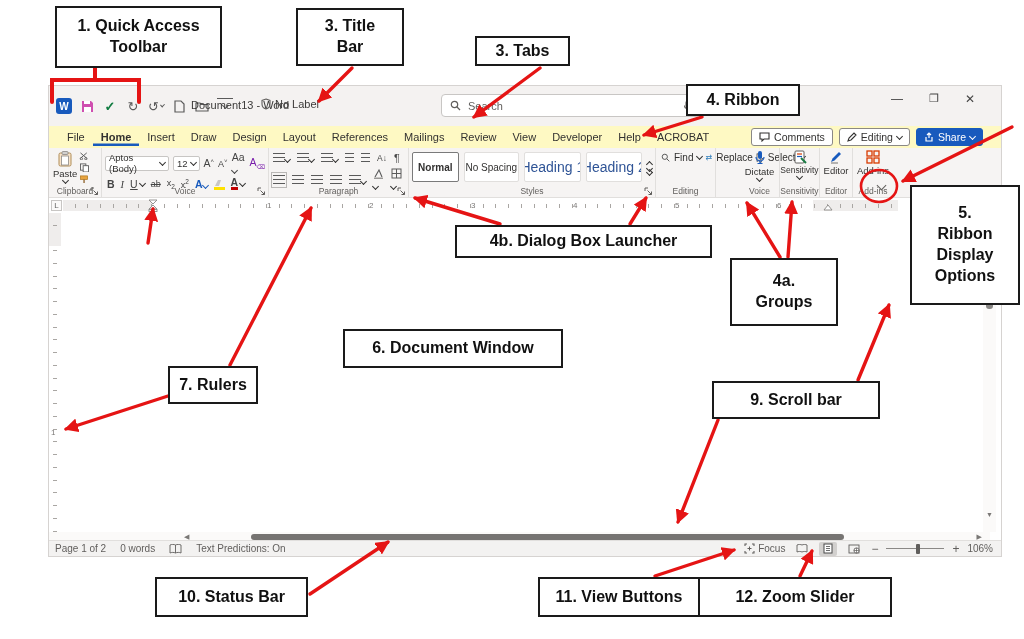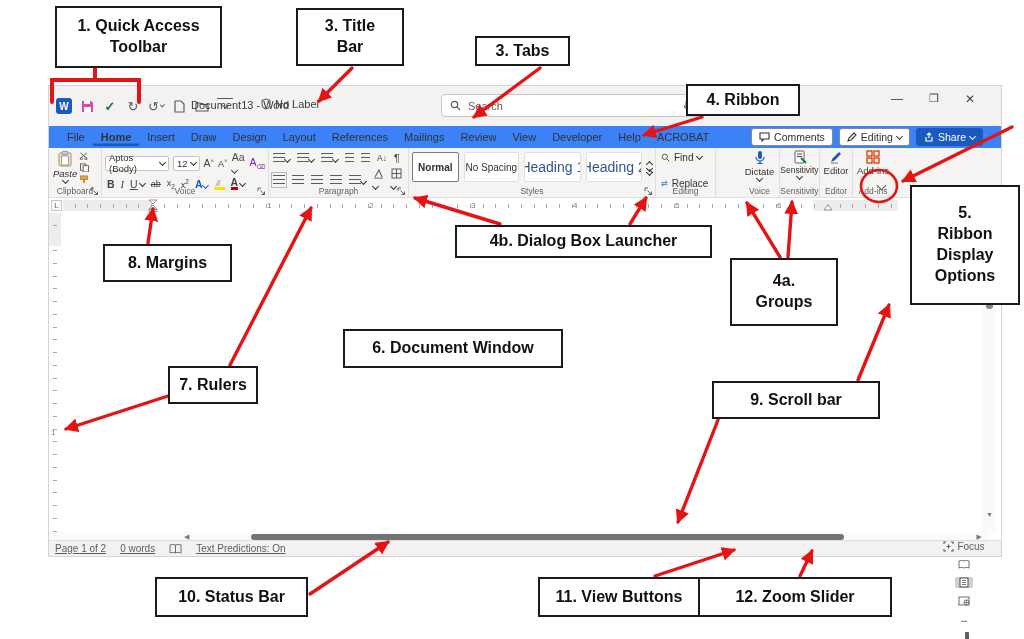--- a/index.html
+++ b/index.html
@@ -19,21 +19,21 @@
            display:inline-flex; align-items:center; justify-content:center; }
   .doc-title { position:absolute; left:142px; top:13px; font-size:11px; color:#3b3a39; white-space:nowrap; }
   .label-badge { position:absolute; left:212px; top:12px; display:flex; gap:4px; align-items:center; font-size:11px; color:#3b3a39; }
   .searchbox { position:absolute; left:392px; top:8px; width:260px; height:23px; background:#fff; border:1px solid #c8c6c4;
                border-radius:4px; display:flex; align-items:center; padding:0 8px; gap:7px; color:#605e5c; }
   .searchbox .ph { flex:1; font-size:11px; color:#605e5c; }
   .winctl { position:absolute; right:26px; top:6px; display:flex; gap:26px; color:#444; font-size:12px; }
   .winctl span { cursor:default; }
 
   
-  .tabsrow { position:absolute; left:0; top:40px; width:100%; height:22px; background:#3b82f6; display:flex; align-items:center; }
+  .tabsrow { position:absolute; left:0; top:40px; width:100%; height:22px; background:#fef9c3; display:flex; align-items:center; }
   .tabs { display:flex; align-items:center; padding-left:10px; gap:0; }
   .tab { padding:3px 8px; font-size:11px; color:#323130; white-space:nowrap; cursor:default; }
   .tab.active { font-weight:bold; box-shadow:inset 0 -2.5px 0 #185abd; }
   .tr-actions { position:absolute; right:18px; top:2px; display:flex; gap:6px; align-items:center; }
   .pill { border:1px solid #8a8886; background:#fff; border-radius:3px; height:18px; padding:0 7px;
           display:flex; align-items:center; gap:4px; font-size:10.5px; color:#323130; }
   .pill.share { background:#185abd; border-color:#185abd; color:#fff; }
 
   
   .chev { display:inline-block; width:5px; height:5px; border-right:1.3px solid currentColor; border-bottom:1.3px solid currentColor;
@@ -80,22 +80,22 @@
   .vscroll { position:absolute; right:5px; top:0; width:13px; height:319px; background:#fbfaf9; }
   .vthumb { position:absolute; left:3px; top:44px; width:7px; height:52px; background:#8a8886; border-radius:3px; }
   .varr { position:absolute; left:0; width:13px; text-align:center; font-size:7px; color:#7a7876; }
   .hscroll { position:absolute; left:0; bottom:0; width:941px; height:10px; background:#fbfaf9; }
   .hthumb { position:absolute; left:202px; top:2px; width:593px; height:6px; background:#767472; border-radius:3px; }
   .harr { position:absolute; top:0; font-size:7px; color:#7a7876; line-height:10px; }
 
   
   .statusbar { position:absolute; left:0; bottom:0; width:100%; height:16px; background:#f3f2f1; border-top:1px solid #e1dfdd;
                font-size:10px; color:#605e5c; }
-  .sb-left { position:absolute; left:6px; top:0; height:100%; display:flex; align-items:center; gap:14px;text-decoration:underline; }
-  .sb-right { position:absolute; right:8px; top:0; height:100%; display:flex; align-items:center; gap:8px;flex-direction:column; }
+  .sb-left { position:absolute; left:6px; top:0; height:100%; display:flex; align-items:center; gap:14px; }
+  .sb-right { position:absolute; right:8px; top:0; height:100%; display:flex; align-items:center; gap:8px; }
   .viewbtn { width:18px; height:14px; display:flex; align-items:center; justify-content:center; border-radius:2px; }
   .viewbtn.sel { background:#d2d0ce; }
   .zoomtrack { position:relative; width:58px; height:1.5px; background:#8a8886; }
   .zoomthumb { position:absolute; left:30px; top:-4px; width:4px; height:10px; background:#605e5c; border-radius:1px; }
 
   
   .callout { position:absolute; background:#fff; border:2px solid #1a1a1a; z-index:50; display:flex; align-items:center;
              justify-content:center; text-align:center; font-weight:bold; font-size:16px; color:#111; line-height:1.3;
              white-space:pre-line; font-family:"Liberation Sans",sans-serif; }
   .overlay { position:absolute; left:0; top:0; width:1024px; height:639px; z-index:40; pointer-events:none; }
@@ -197,21 +197,21 @@
             </svg>
           <span>Share</span>
           <span class="chev"></span>
         </span>
       </div>
     </div>
 
     <div class="ribbon">
 
       <div class="rgroup" style="width:53px;">
-        <div class="rg-content" style="display:flex;gap:2px;padding-left:4px;font-style:italic;">
+        <div class="rg-content" style="display:flex;gap:2px;padding-left:4px;">
           <span class="btn-big">
             <svg class="mini" width="14" height="16" viewBox="0 0 14 16">
                 <rect x="1" y="2" width="12" height="13" rx="1.5" fill="#f8e3c9" stroke="#b08d57" stroke-width="1"></rect>
                 <rect x="4" y="0.5" width="6" height="3" rx="1" fill="#d2d0ce" stroke="#8a8886" stroke-width="0.8"></rect>
                 <rect x="3.5" y="5" width="7" height="9" fill="#fff" stroke="#8a8886" stroke-width="0.8"></rect>
               </svg>
             <span>Paste</span>
             <span class="chev"></span>
           </span>
           <span style="display:flex;flex-direction:column;gap:3px;padding-top:2px;">
@@ -331,21 +331,21 @@
         </div>
         <div class="rg-label"><span>Styles</span></div>
         <span class="launcher">
             <svg class="mini" width="9" height="9" viewBox="0 0 9 9">
               <path d="M1 1 h3 M1 1 v3 M3.5 3.5 L7.5 7.5 M7.5 4.5 v3 h-3" fill="none" stroke="#605e5c" stroke-width="1"></path>
             </svg>
           </span>
       </div>
 
       <div class="rgroup" style="width:60px;">
-        <div class="rg-content" style="padding:2px 5px;display:flex;flex-direction:column;gap:15px;">
+        <div class="rg-content" style="padding:2px 5px;display:flex;flex-direction:row;gap:3px;">
           <span class="ed-row">
             <svg class="mini" width="9" height="9" viewBox="0 0 9 9">
                 <circle cx="3.8" cy="3.8" r="2.6" fill="none" stroke="#5a5a5a" stroke-width="1"></circle>
                 <line x1="5.8" y1="5.8" x2="8.3" y2="8.3" stroke="#5a5a5a" stroke-width="1"></line>
               </svg>
             <span>Find</span>
               <span class="chev"></span>
           </span>
           <span class="ed-row">
             <span style="color:#2a7ab9;font-size:8px;">⇄</span>
@@ -548,18 +548,17 @@
   <div class="callout" style="left:686px;top:84px;width:114px;height:32px;">4. Ribbon</div>
   <div class="callout" style="left:730px;top:258px;width:108px;height:68px;">4a.
 Groups</div>
   <div class="callout" style="left:455px;top:225px;width:257px;height:33px;">4b. Dialog Box Launcher</div>
   <div class="callout" style="left:910px;top:185px;width:110px;height:120px;">5.
 Ribbon
 Display
 Options</div>
   <div class="callout" style="left:343px;top:329px;width:220px;height:39px;">6. Document Window</div>
   <div class="callout" style="left:168px;top:366px;width:90px;height:38px;">7. Rulers</div>
-  <div class="callout" style="left:103px;top:244px;width:129px;height:38px;">8. Margins</div>
   <div class="callout" style="left:712px;top:381px;width:168px;height:38px;">9. Scroll bar</div>
   <div class="callout" style="left:155px;top:577px;width:153px;height:40px;">10. Status Bar</div>
   <div class="callout" style="left:538px;top:577px;width:162px;height:40px;">11. View Buttons</div>
   <div class="callout" style="left:698px;top:577px;width:194px;height:40px;">12. Zoom Slider</div>
 </div>
 
 </body></html>

